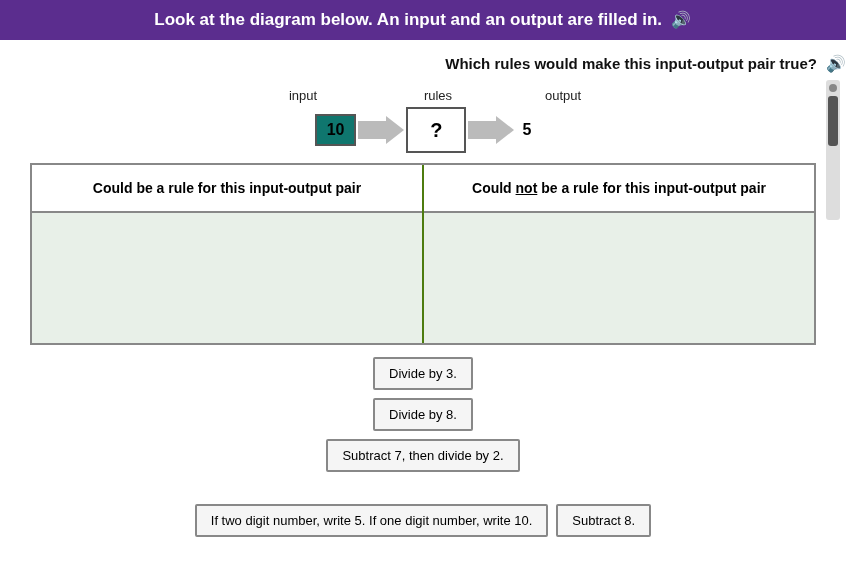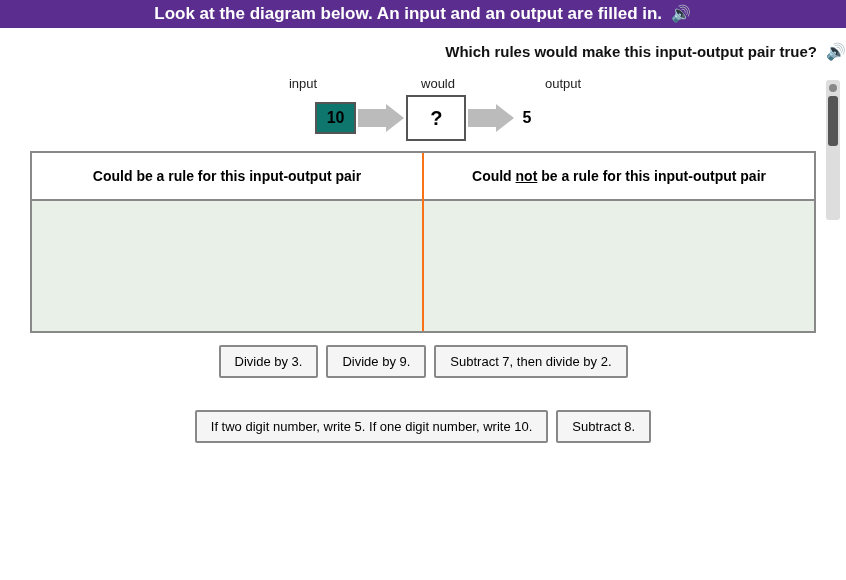--- a/index.html
+++ b/index.html
@@ -10,21 +10,21 @@
       height: 580px;
       overflow: hidden;
       position: relative;
     }
 
     
     #header {
       background: #5b2d8e;
       color: white;
       text-align: center;
-      padding: 4px 20px;
+      padding: 10px 20px;
       font-size: 17px;
       font-weight: bold;
     }
 
     #subheading {
       text-align: right;
       font-size: 15px;
       font-weight: bold;
       margin: 14px 0 8px 0;
       color: #111;
@@ -111,21 +111,21 @@
 
     
     #table-container {
       display: flex;
       margin: 8px 30px 0 30px;
       border: 2px solid #888;
     }
 
     .table-col {
       flex: 1;
-      border-right: 2px solid #f97316;
+      border-right: 2px solid #4d7c0f;
     }
     .table-col:last-child {
       border-right: none;
     }
 
     .table-header {
       background: #fff;
       border-bottom: 2px solid #888;
       padding: 10px 12px;
       font-size: 14px;
@@ -148,21 +148,22 @@
       display: flex;
       flex-direction: column;
       align-items: center;
       gap: 8px;
       margin-top: 12px;
     }
 
     #buttons-row1 {
       display: flex;
       gap: 8px;
-      align-items: flex-end;
+      align-items: center;
+      flex-direction: column;
     }
 
     #buttons-row2 {
       display: flex;
       gap: 8px;
       align-items: center;
       margin-top: 24px;
     }
 
     .answer-btn {
@@ -227,21 +228,21 @@
 
 <div id="subheading">
   <span>Which rules would make this input-output pair true?</span>
   <span class="speaker">🔊</span>
 </div>
 
 <div id="diagram-area">
 
   <div id="labels-row">
     <span class="diagram-label" style="width:80px; text-align:center; margin-left:10px;">input</span>
-    <span class="diagram-label" style="width:60px; text-align:center;">would</span>
+    <span class="diagram-label" style="width:60px; text-align:center;">rules</span>
     <span class="diagram-label" style="width:60px; text-align:center;">output</span>
   </div>
 
   <div id="diagram-row">
 
     <span class="input-box">10</span>
 
     <div class="arrow-shape">
       <div class="arrow-body"></div>
       <div class="arrow-head"></div>
@@ -271,21 +272,21 @@
     <div class="table-header">
       <span>Could <span class="underline">not</span> be a rule for this input-output pair</span>
     </div>
     <div class="table-body"></div>
   </div>
 </div>
 
 <div id="buttons-area">
   <div id="buttons-row1">
     <button class="answer-btn">Divide by 3.</button>
-    <button class="answer-btn">Divide by 9.</button>
+    <button class="answer-btn">Divide by 8.</button>
     <button class="answer-btn">Subtract 7, then divide by 2.</button>
   </div>
   <div id="buttons-row2">
     <button class="answer-btn">If two digit number, write 5. If one digit number, write 10.</button>
     <button class="answer-btn">Subtract 8.</button>
   </div>
 </div>
 
 <div id="scrollbar">
   <div class="scroll-dot"></div>

